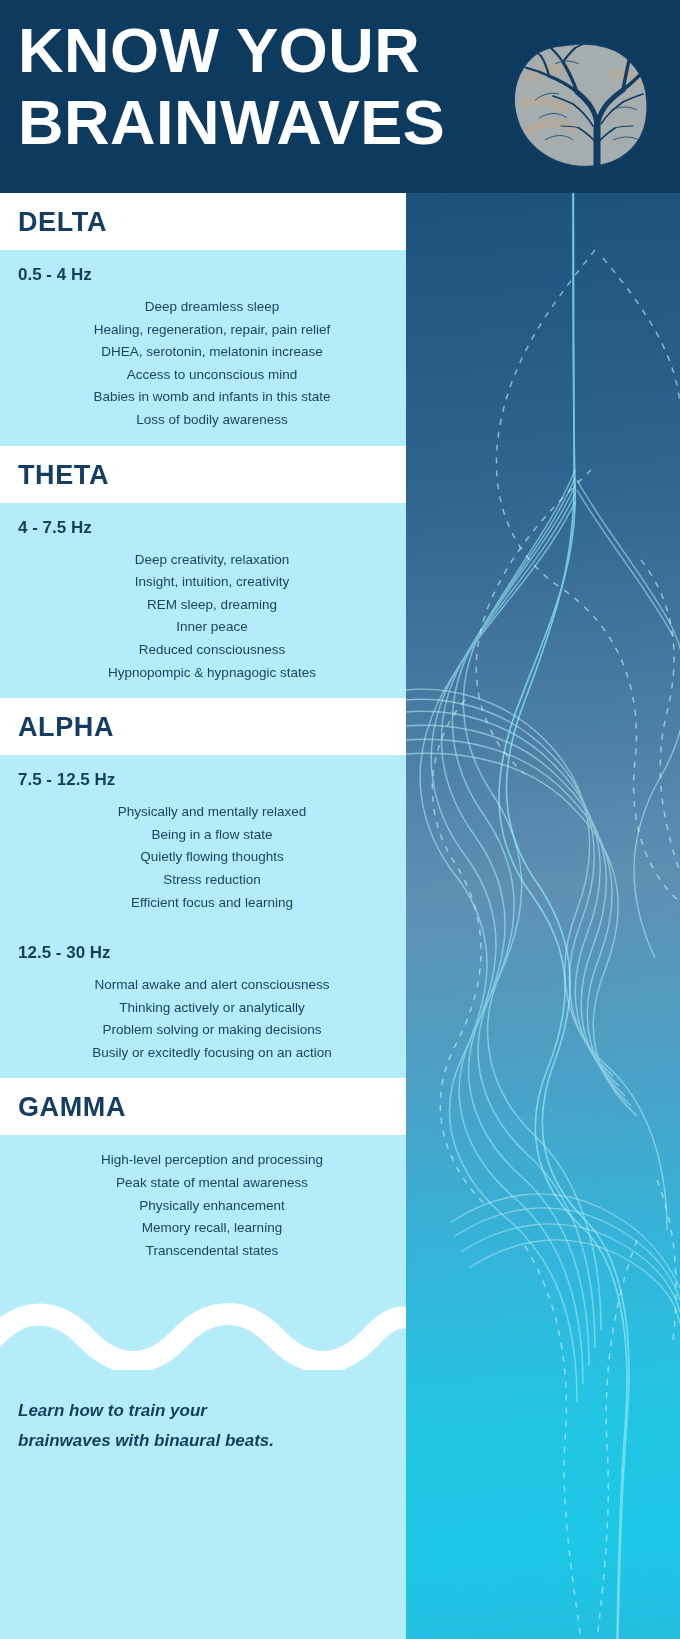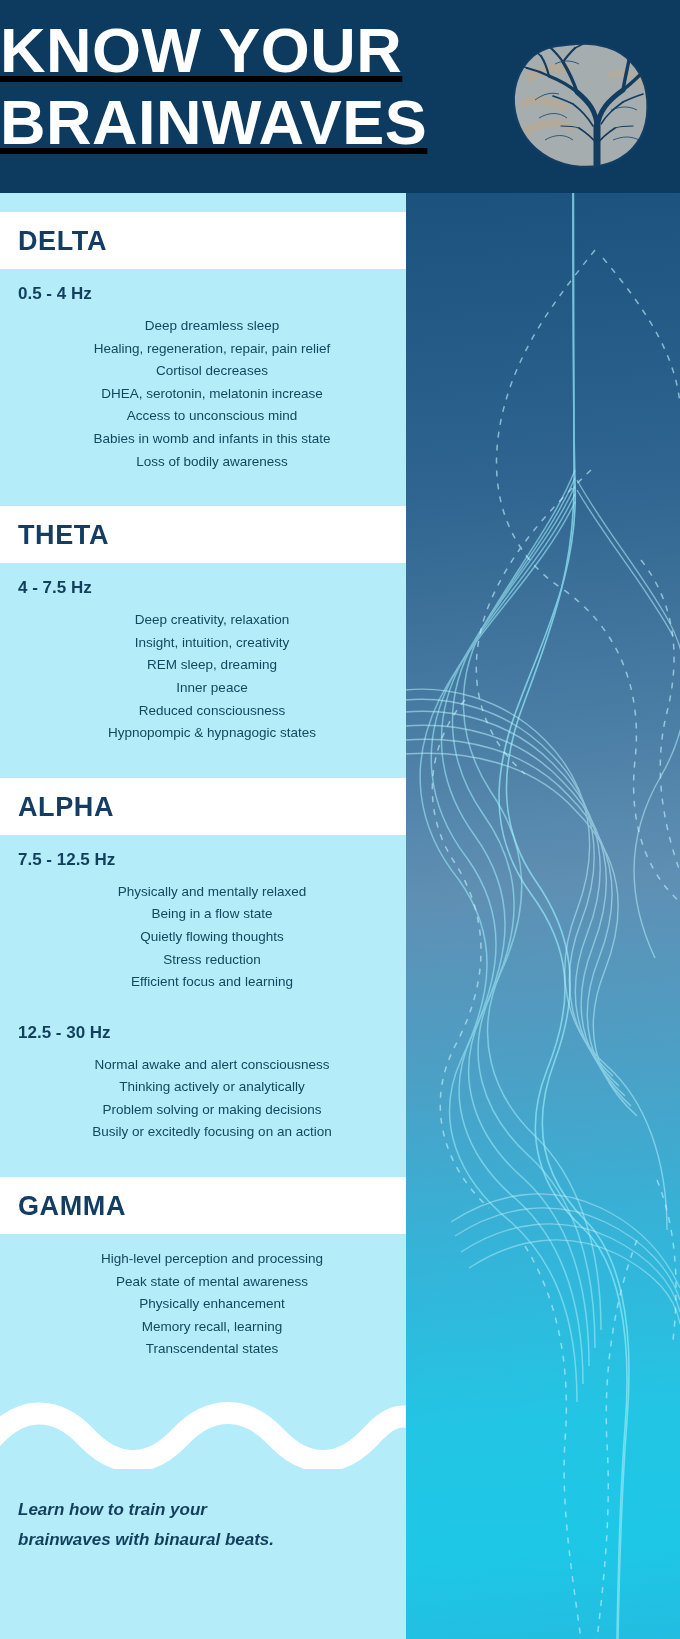--- a/index.html
+++ b/index.html
@@ -30,21 +30,21 @@
   }
   .wave-panel svg{position:absolute;left:0;top:0;}
 
   
   .header{
     position:absolute;left:0;top:0;width:680px;height:193px;
     background:#0d3a5f;
     z-index:5;
   }
   .title-block{
-    position:absolute;left:0;top:14px;width:500px;text-decoration:underline;
+    position:absolute;left:18px;top:14px;width:500px;
   }
   .title-line{
     color:#ffffff;
     font-weight:bold;
     font-size:63px;
     line-height:72px;
     letter-spacing:0.5px;
     white-space:nowrap;
     font-family:"Liberation Sans", sans-serif;
   }
@@ -54,21 +54,20 @@
 
   
   .content{
     position:absolute;left:0;top:193px;width:406px;height:1446px;
     background:#b5ecfa;
     z-index:4;
   }
   .band-title{
     background:#ffffff;
     padding:14px 0 12px 18px;
-    margin-top:19px;
   }
   .band-title .band-name{
     color:#143d63;
     font-weight:bold;
     font-size:27px;
     line-height:31px;
     letter-spacing:0.6px;
   }
   .band-body{
     background:#b5ecfa;
@@ -200,21 +199,20 @@
   <div class="content">
 
     <div class="band-title">
       <div class="band-name">DELTA</div>
     </div>
     <div class="band-body">
       <div class="band-freq">0.5 - 4 Hz</div>
       <ul class="band-list">
         <li>Deep dreamless sleep</li>
         <li>Healing, regeneration, repair, pain relief</li>
-        <li>Cortisol decreases</li>
         <li>DHEA, serotonin, melatonin increase</li>
         <li>Access to unconscious mind</li>
         <li>Babies in womb and infants in this state</li>
         <li>Loss of bodily awareness</li>
       </ul>
     </div>
 
     <div class="band-title">
       <div class="band-name">THETA</div>
     </div>

